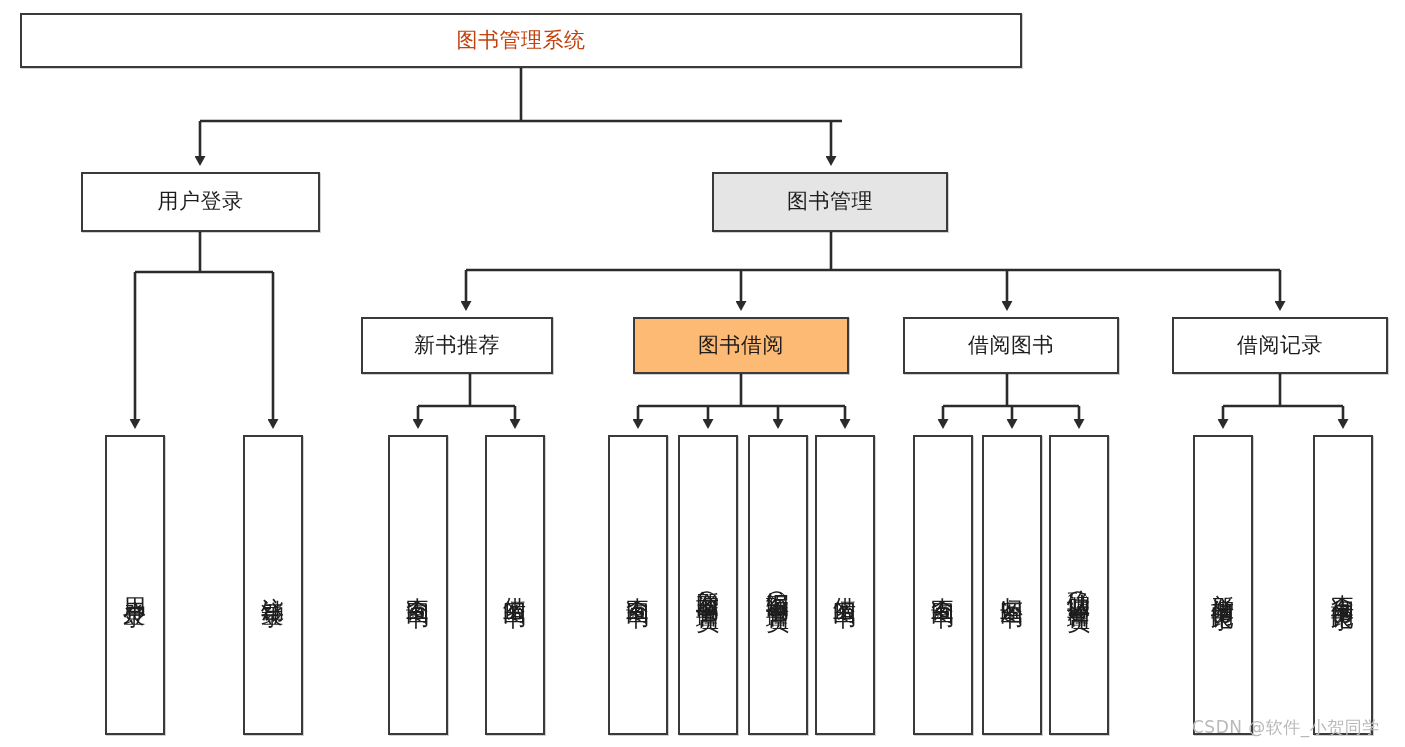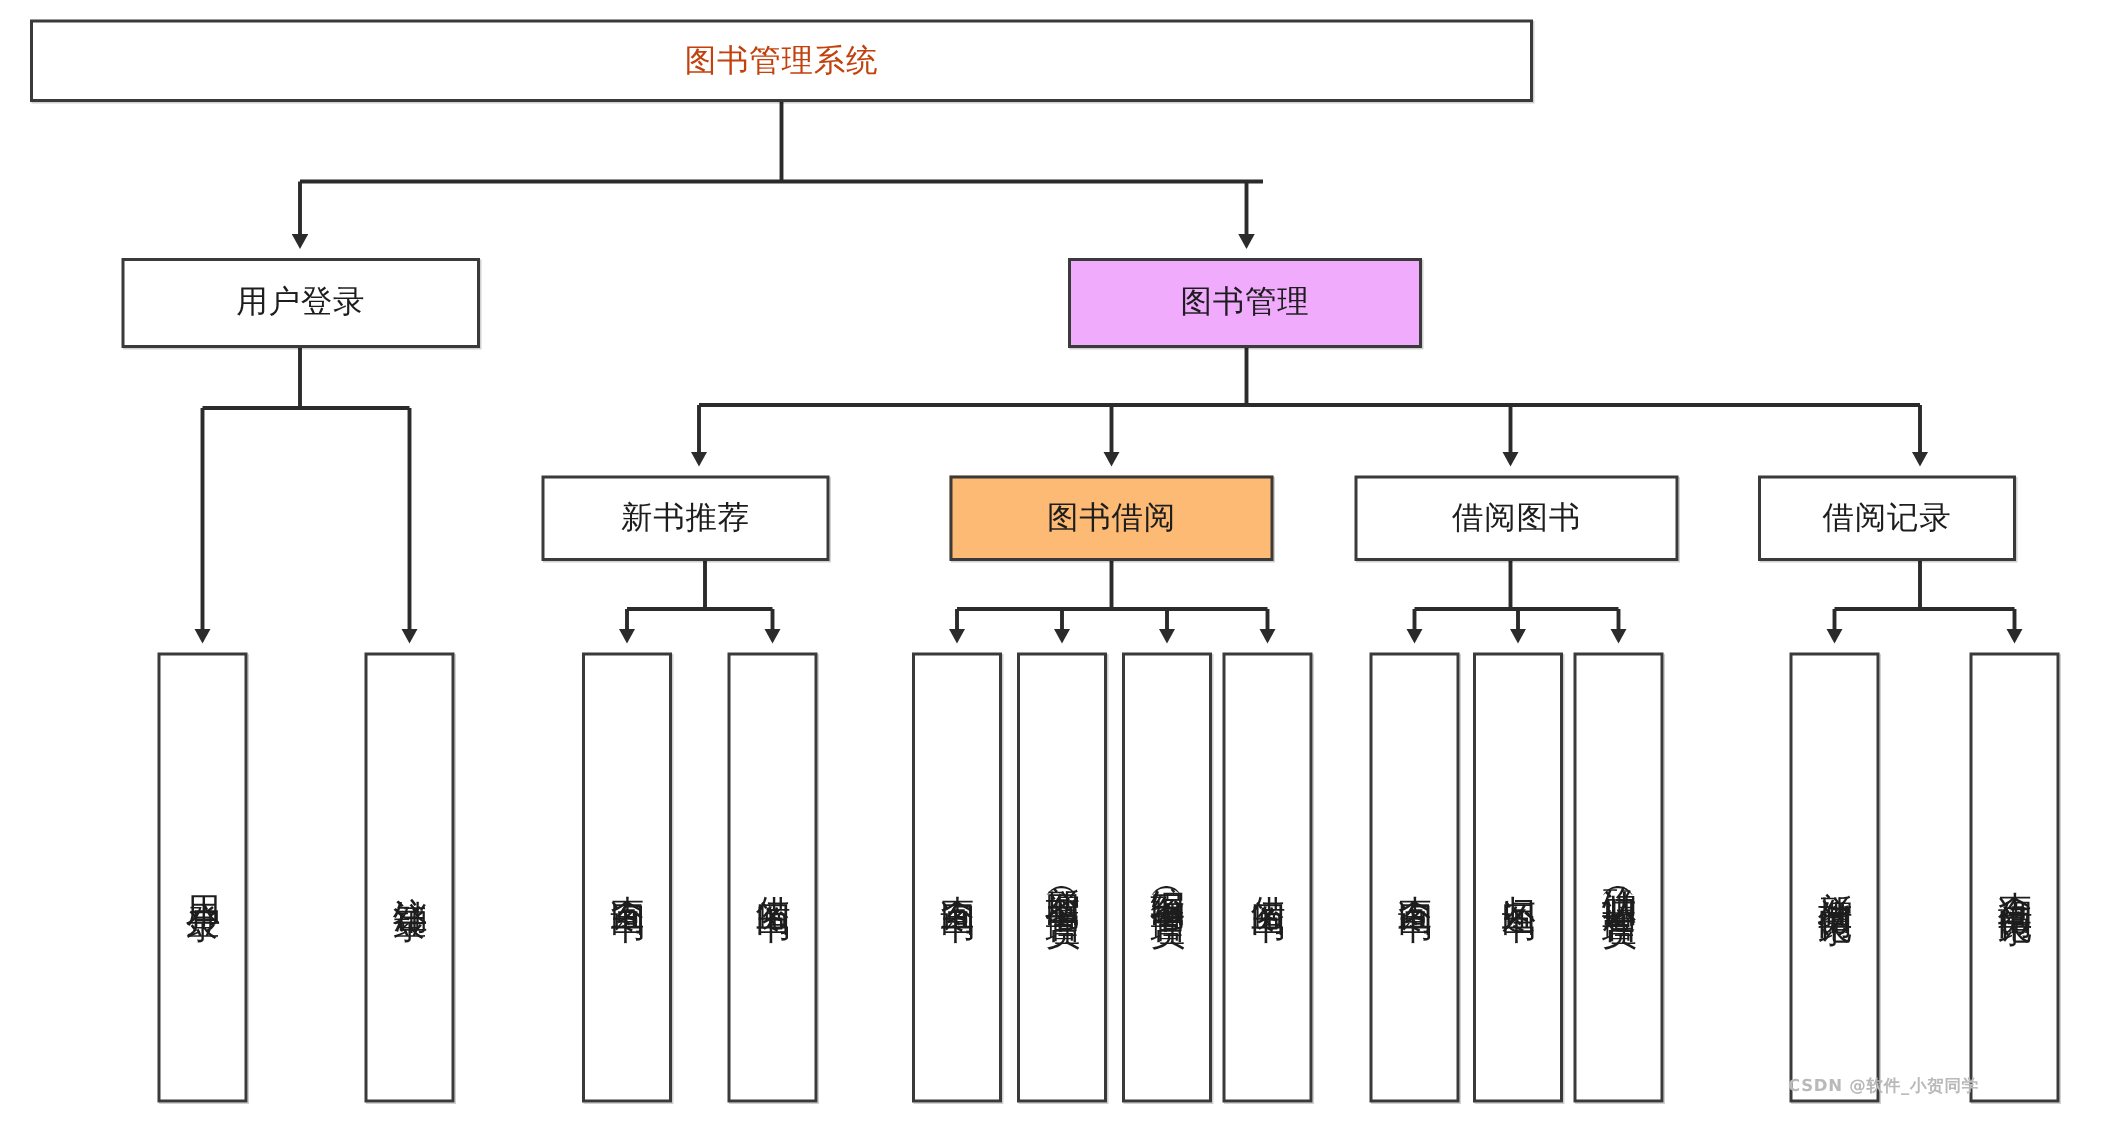--- a/index.html
+++ b/index.html
@@ -46,25 +46,24 @@
     text-orientation: upright;
     font-size: 23px;
     letter-spacing: 3px;
     line-height: 1.05;
     white-space: normal;
     max-height: 100%;
   }
   .watermark {
     position: absolute;
     color: #b9b9b9;
-    font-size: 11px;
+    font-size: 17px;
     letter-spacing: 0.5px;
     white-space: nowrap;
     user-select: none;
-    font-weight: bold;
   }
 </style>
 </head>
 <body>
 
 <div id="canvas" style="background: rgb(255, 255, 255);">
 
   <svg id="diagram-svg" viewBox="0 0 1405 747" xmlns="http://www.w3.org/2000/svg">
     <defs>
       <marker id="arrow" markerWidth="10" markerHeight="11" refX="1" refY="5.5" orient="auto" markerUnits="userSpaceOnUse">
@@ -115,34 +114,34 @@
     </g>
   </svg>
 
   <div class="node-box" style="left: 20px; top: 13px; width: 1002px; height: 55px; border-color: rgb(58, 58, 58); background: rgb(255, 255, 255);">
     <span class="node-label" style="color: #c2410c;">图书管理系统</span>
   </div>
 
   <div class="node-box" style="left: 81px; top: 172px; width: 239px; height: 60px; border-color: rgb(58, 58, 58); background: rgb(255, 255, 255);">
     <span class="node-label" style="color: rgb(29, 29, 29);">用户登录</span>
   </div>
-  <div class="node-box" style="left: 712px; top: 172px; width: 236px; height: 60px; border-color: rgb(58, 58, 58); background: #f0abfc;">
+  <div class="node-box" style="left: 712px; top: 172px; width: 236px; height: 60px; border-color: rgb(58, 58, 58); background: #e5e5e5;">
     <span class="node-label" style="color: rgb(29, 29, 29);">图书管理</span>
   </div>
 
   <div class="node-box" style="left: 361px; top: 317px; width: 192px; height: 57px; border-color: rgb(58, 58, 58); background: rgb(255, 255, 255);">
     <span class="node-label" style="color: rgb(29, 29, 29);">新书推荐</span>
   </div>
   <div class="node-box" style="left: 633px; top: 317px; width: 216px; height: 57px; border-color: rgb(58, 58, 58); background: #fdba74;">
     <span class="node-label" style="color: rgb(29, 29, 29);">图书借阅</span>
   </div>
   <div class="node-box" style="left: 903px; top: 317px; width: 216px; height: 57px; border-color: rgb(58, 58, 58); background: rgb(255, 255, 255);">
     <span class="node-label" style="color: rgb(29, 29, 29);">借阅图书</span>
   </div>
-  <div class="node-box" style="left: 1172px; top: 317px; width: 172px; height: 57px; border-color: rgb(58, 58, 58); background: rgb(255, 255, 255);">
+  <div class="node-box" style="left: 1172px; top: 317px; width: 216px; height: 57px; border-color: rgb(58, 58, 58); background: rgb(255, 255, 255);">
     <span class="node-label" style="color: rgb(29, 29, 29);">借阅记录</span>
   </div>
 
   <div class="node-box vertical" style="left: 105px; top: 435px; width: 60px; height: 300px; border-color: rgb(58, 58, 58); background: rgb(255, 255, 255);">
     <span class="node-label" style="color: rgb(29, 29, 29);">用户登录</span>
   </div>
   <div class="node-box vertical" style="left: 243px; top: 435px; width: 60px; height: 300px; border-color: rgb(58, 58, 58); background: rgb(255, 255, 255);">
     <span class="node-label" style="color: rgb(29, 29, 29);">注销登录</span>
   </div>
   <div class="node-box vertical" style="left: 388px; top: 435px; width: 60px; height: 300px; border-color: rgb(58, 58, 58); background: rgb(255, 255, 255);">

